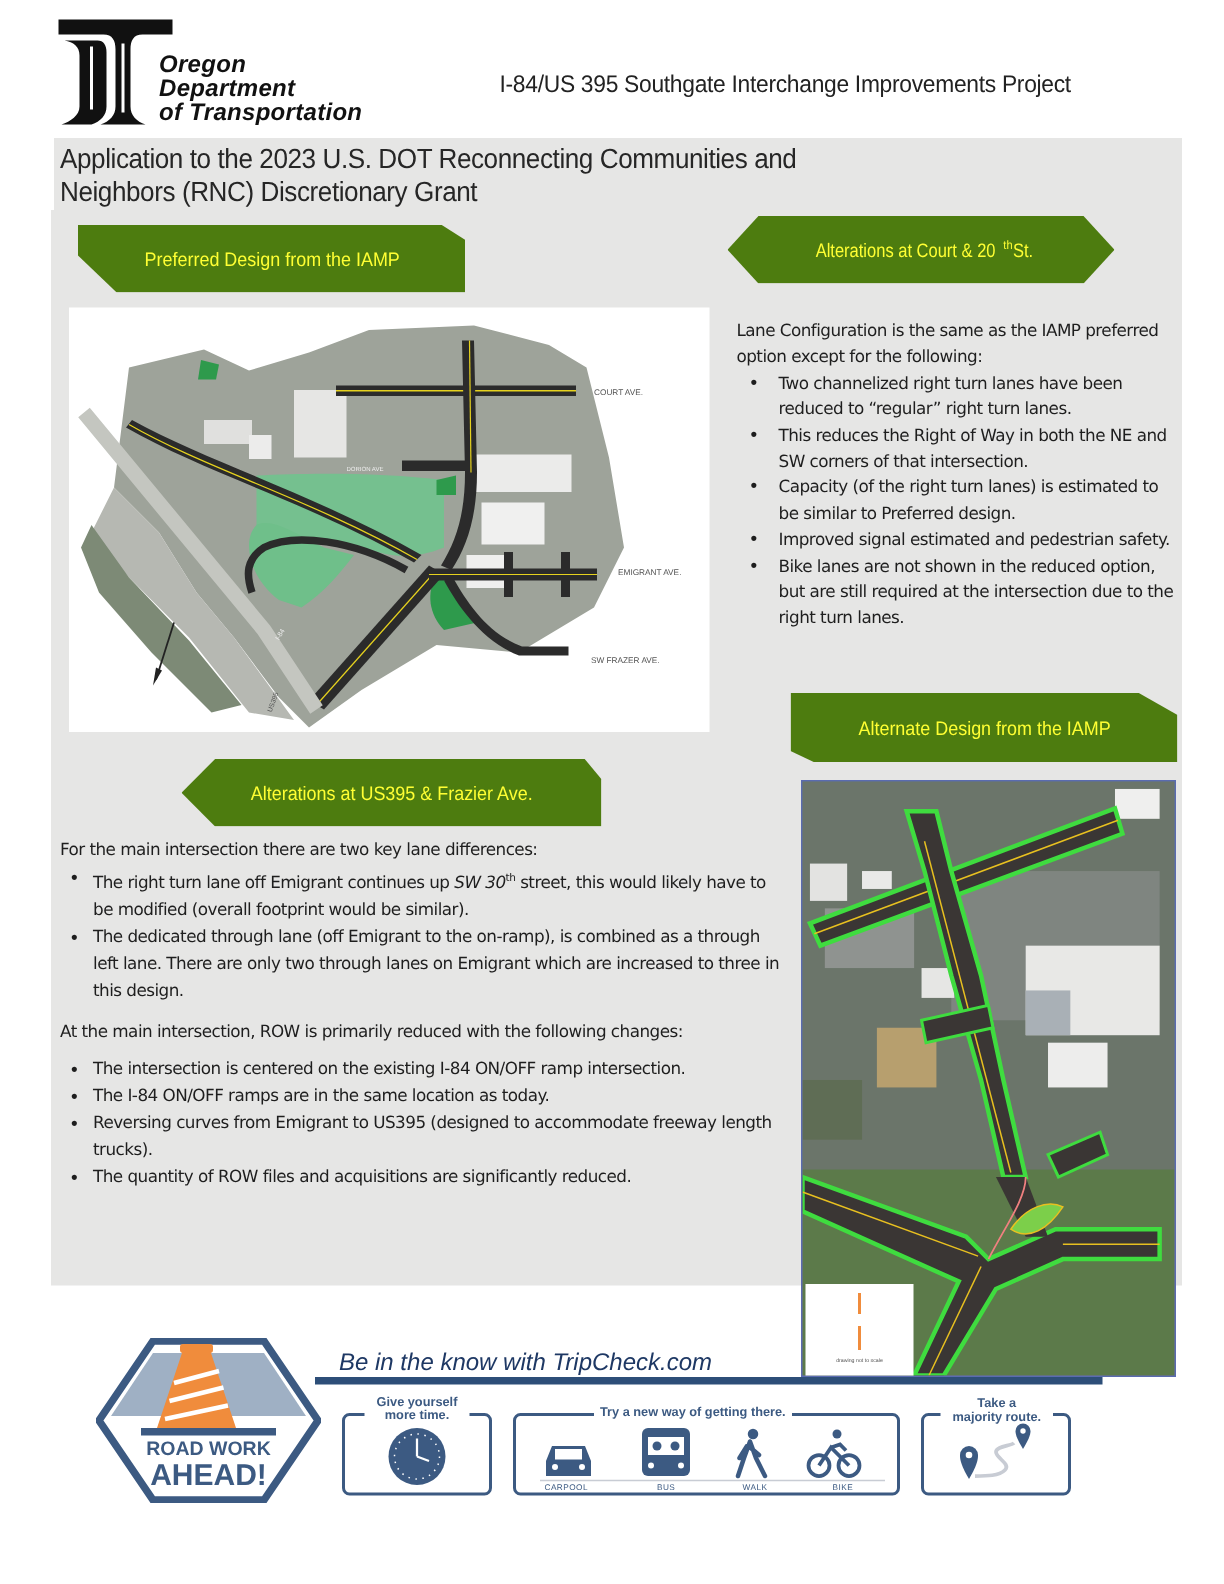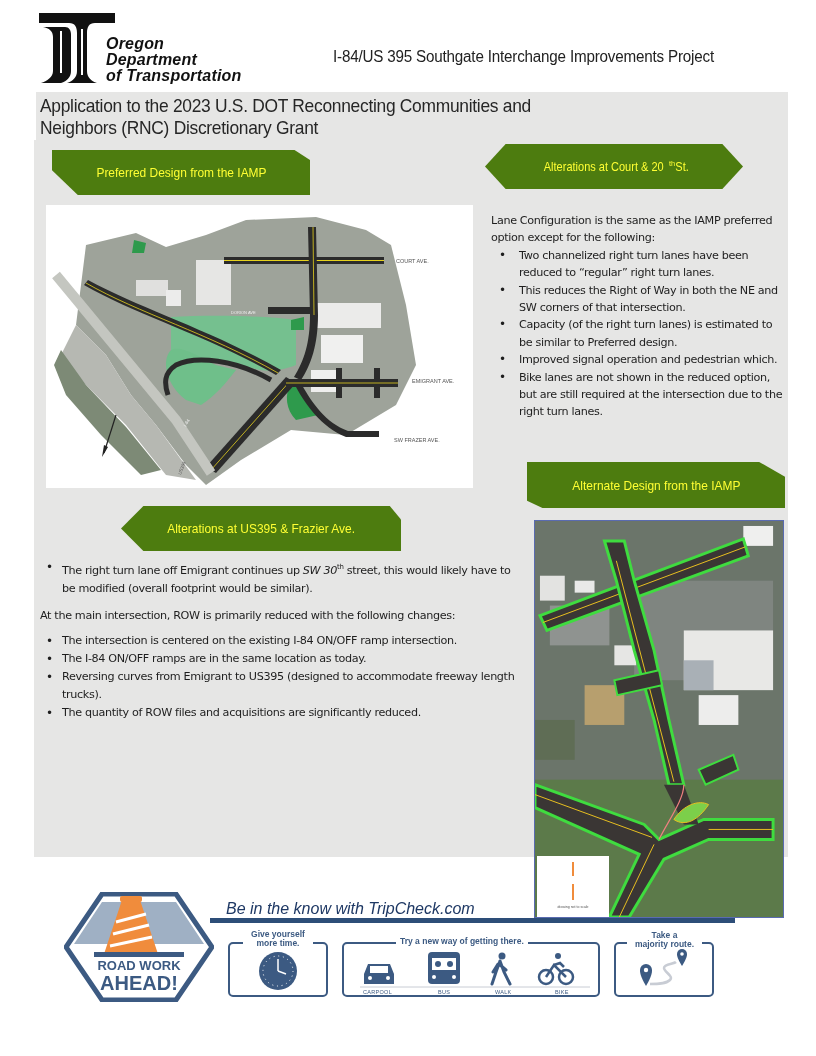--- a/index.html
+++ b/index.html
@@ -153,21 +153,21 @@
     </g>
   </svg>
 </div>
 
 <div class="court-text">
   <p>Lane Configuration is the same as the IAMP preferred option except for the following:</p>
   <ul>
     <li>Two channelized right turn lanes have been reduced to “regular” right turn lanes.</li>
     <li>This reduces the Right of Way in both the NE and SW corners of that intersection.</li>
     <li>Capacity (of the right turn lanes) is estimated to be similar to Preferred design.</li>
-    <li>Improved signal operation and pedestrian which.</li>
+    <li>Improved signal estimated and pedestrian safety.</li>
     <li>Bike lanes are not shown in the reduced option, but are still required at the intersection due to the right turn lanes.</li>
   </ul>
 </div>
 
 <div class="map-alternate">
   <svg viewBox="0 0 250 398" preserveAspectRatio="none">
     <rect x="0" y="0" width="250" height="398" fill="#6b756a"></rect>
 
     <rect x="100" y="60" width="140" height="100" fill="#7f8580"></rect>
     <rect x="150" y="110" width="90" height="60" fill="#e8e8e6"></rect>
@@ -202,22 +202,24 @@
 </div>
 <div class="scale-box">
   <svg viewBox="0 0 72 61" width="72" height="61">
     <line x1="36" y1="6" x2="36" y2="44" stroke="#f08c3c" stroke-width="2"></line>
     <line x1="36" y1="20" x2="36" y2="28" stroke="#fff" stroke-width="2"></line>
     <text x="36" y="52" font-size="3.5" text-anchor="middle" fill="#555" font-family="Liberation Sans, sans-serif">drawing not to scale</text>
   </svg>
 </div>
 
 <div class="frazier-text">
+  <p>For the main intersection there are two key lane differences:</p>
   <ul>
     <li><span>The right turn lane off Emigrant continues up </span><i>SW 30</i><sup style="font-size:7px">th</sup><span> street, this would likely have to be modified (overall footprint would be similar).</span></li>
+    <li>The dedicated through lane (off Emigrant to the on-ramp), is combined as a through left lane. There are only two through lanes on Emigrant which are increased to three in this design.</li>
   </ul>
   <div class="gap"></div>
   <p>At the main intersection, ROW is primarily reduced with the following changes:</p>
   <div class="gap2"></div>
   <ul>
     <li>The intersection is centered on the existing I-84 ON/OFF ramp intersection.</li>
     <li>The I-84 ON/OFF ramps are in the same location as today.</li>
     <li>Reversing curves from Emigrant to US395 (designed to accommodate freeway length trucks).</li>
     <li>The quantity of ROW files and acquisitions are significantly reduced.</li>
   </ul>

